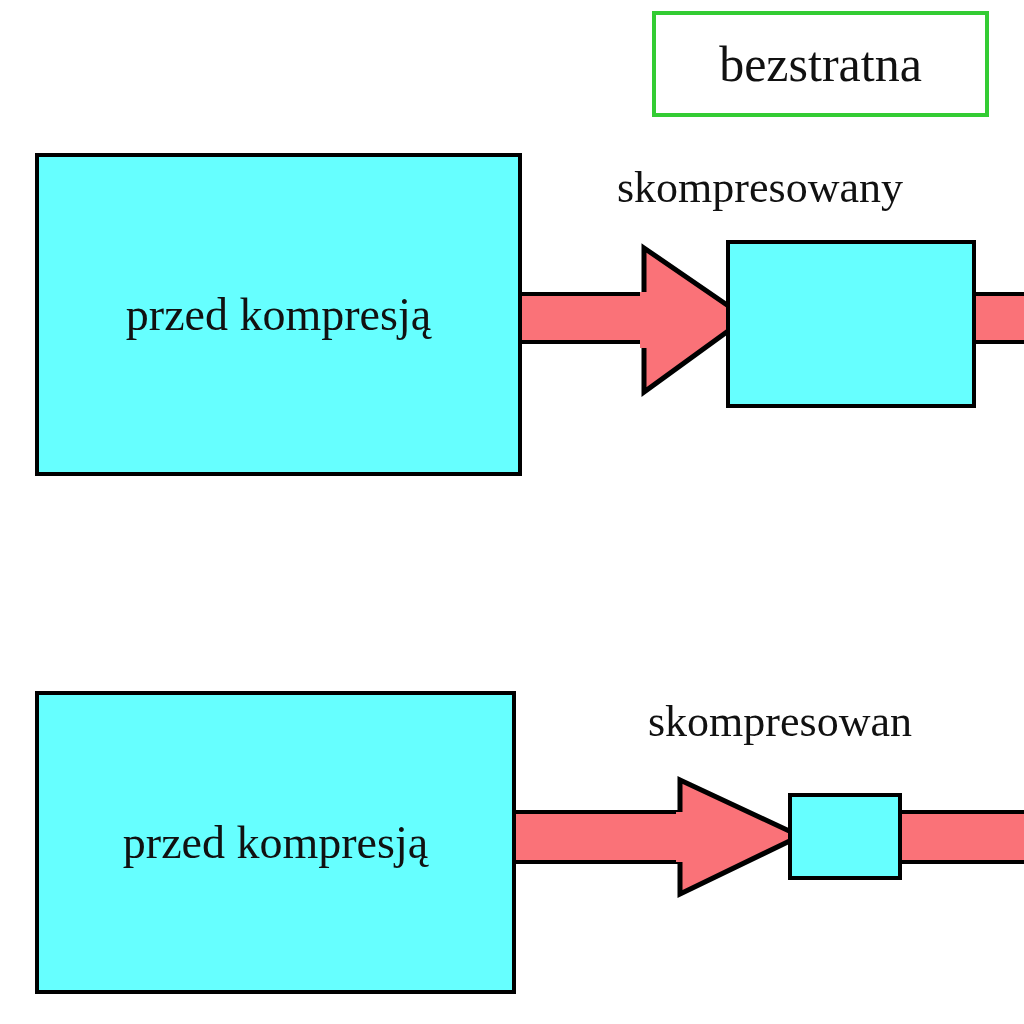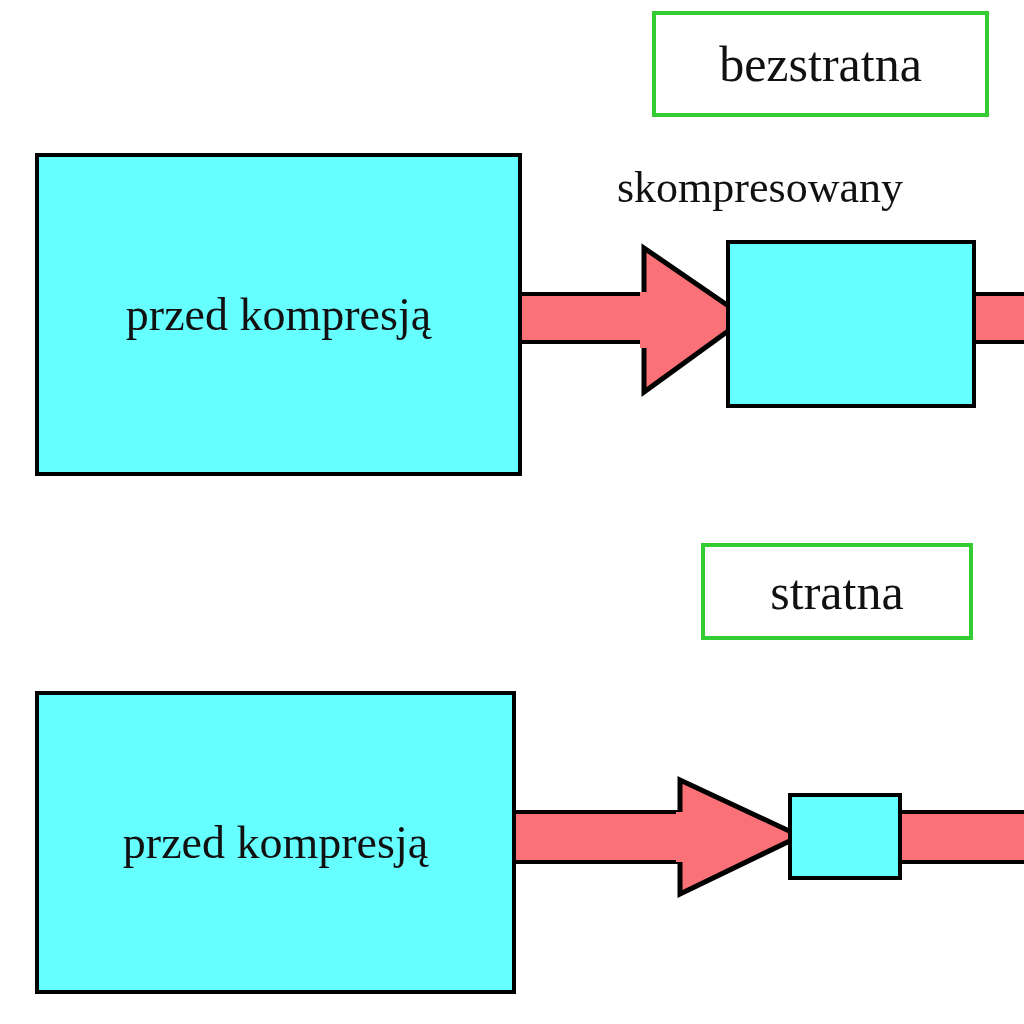--- a/index.html
+++ b/index.html
@@ -86,24 +86,22 @@
   </svg>
 
   <div class="box" style="left:27px; top:153px; width:487px; height:323px;">
     <span class="box-label">przed kompresją</span>
   </div>
 
   <div class="box" style="left:718px; top:240px; width:250px; height:168px;">
     <span class="box-label"></span>
   </div>
 
-  <div class="tag-box" style="left:701px; top:543px; width:272px; height:97px;">
-    <span class="tag-label">stratna</span>
-  </div>
 
+  <div class="free-label" style="left:648px; top:700px;">skompresowan</div>
 
   <div class="shaft" style="left:506px; top:810px; width:200px; height:54px;"></div>
 
   <div class="shaft" style="left:888px; top:810px; width:136px; height:54px;"></div>
 
   <svg class="arrow-svg" style="left:676px; top:776px; width:128px; height:124px;" viewBox="0 0 128 124">
     <polygon points="4,4 124,60 4,118" fill="#fa7278" stroke="#000000" stroke-width="5" stroke-linejoin="miter"></polygon>
     <rect x="0" y="36" width="12" height="50" fill="#fa7278" stroke="none"></rect>
   </svg>
 

